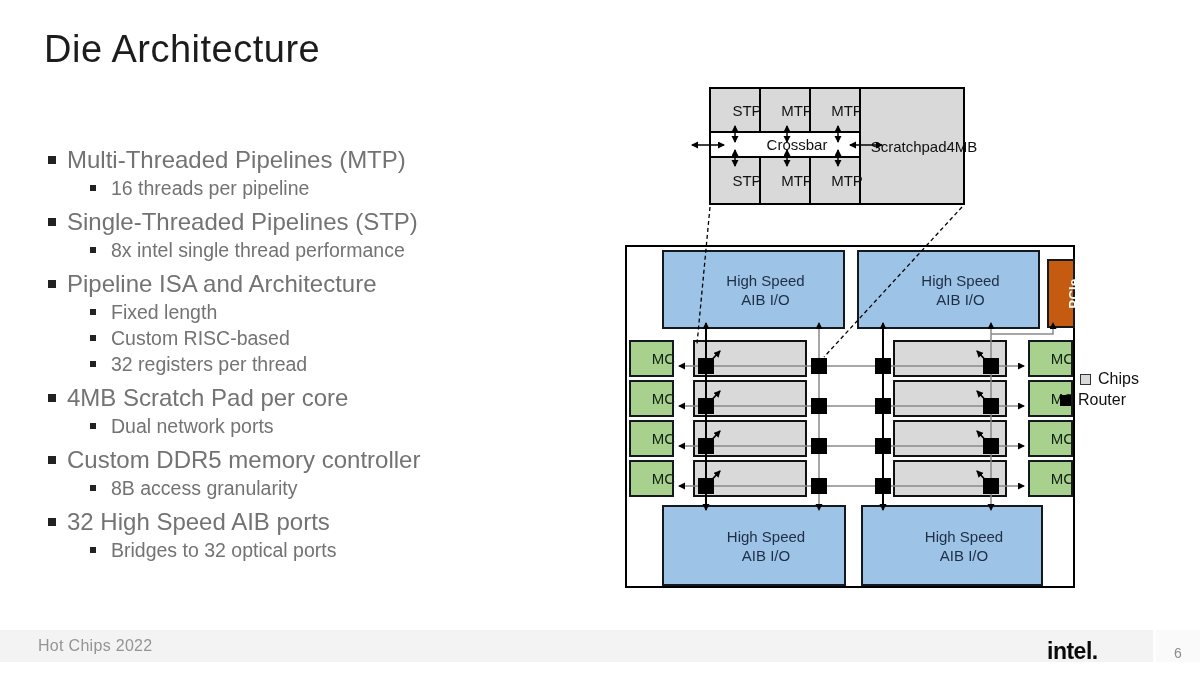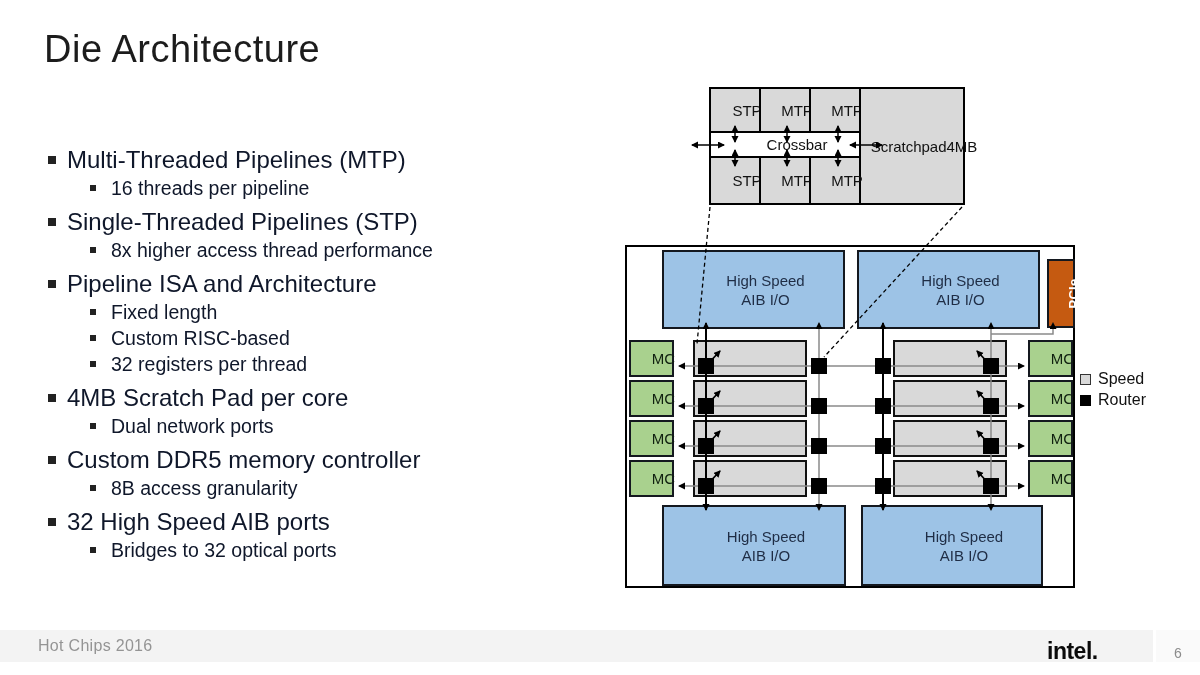--- a/index.html
+++ b/index.html
@@ -5,21 +5,21 @@
   html,body{margin:0;padding:0;background:#fff;}
   #slide{position:relative;width:1200px;height:662px;background:#ffffff;overflow:hidden;
          font-family:"Liberation Sans", sans-serif;color:#1a1a1a;}
   .abs{position:absolute;}
   
   #title{left:44px;top:28px;font-size:38px;font-weight:300;letter-spacing:.5px;color:#1c1c1c;}
   
   #bullets{left:38px;top:139px;width:575px;}
   .b{display:flex;align-items:center;}
   .b .mark{flex:0 0 auto;background:#222;}
-  .b .txt{white-space:nowrap;color:#0f172a;text-align:right;}
+  .b .txt{white-space:nowrap;color:#737373;text-align:right;}
   .b1{height:30px;margin-top:6px;font-size:24px;padding-left:10px;}
   .b1 .mark{width:8px;height:8px;margin-right:11px;}
   .b2{height:26px;font-size:19.5px;padding-left:52px;}
   .b2 .mark{width:6px;height:6px;margin-right:15px;}
   
   #panel{left:600px;top:80px;width:600px;height:548px;}
   .cell{position:absolute;box-sizing:border-box;background:#D9D9D9;border:2px solid #000;
         display:flex;align-items:center;justify-content:center;font-size:15px;color:#111;text-align:center;padding-left:24px;}
   .white{background:#fff;}
   .blue{background:#9DC3E6;border-color:#14181f;color:#1f2d45;font-size:15px;line-height:19px;}
@@ -56,21 +56,21 @@
     <div class="b b2">
         <span class="mark"></span>
         <span class="txt">16 threads per pipeline</span>
       </div>
     <div class="b b1">
         <span class="mark"></span>
         <span class="txt">Single-Threaded Pipelines (STP)</span>
       </div>
     <div class="b b2">
         <span class="mark"></span>
-        <span class="txt">8x higher access thread performance</span>
+        <span class="txt">8x intel single thread performance</span>
       </div>
     <div class="b b1">
         <span class="mark"></span>
         <span class="txt">Pipeline ISA and Architecture</span>
       </div>
     <div class="b b2">
         <span class="mark"></span>
         <span class="txt">Fixed length</span>
       </div>
     <div class="b b2">
@@ -159,23 +159,23 @@
     <div class="corebox" style="left:93px;top:300px;width:114px;height:37px;"></div>
     <div class="corebox" style="left:93px;top:340px;width:114px;height:37px;"></div>
     <div class="corebox" style="left:93px;top:380px;width:114px;height:37px;"></div>
     <div class="corebox" style="left:293px;top:260px;width:114px;height:37px;"></div>
     <div class="corebox" style="left:293px;top:300px;width:114px;height:37px;"></div>
     <div class="corebox" style="left:293px;top:340px;width:114px;height:37px;"></div>
     <div class="corebox" style="left:293px;top:380px;width:114px;height:37px;"></div>
 
     <div class="lgrow" style="left:480px;top:290px;">
       <span class="sw core"></span>
-      <span>Speed</span>
-    </div>
-    <div class="lgrow" style="left:480px;top:311px;">
+      <span>Chips</span>
+    </div>
+    <div class="lgrow" style="left:460px;top:311px;">
       <span class="sw router"></span>
       <span>Router</span>
     </div>
 
     <svg width="600" height="548" viewBox="0 0 600 548">
       <defs>
         <marker id="ah" markerWidth="8" markerHeight="8" refX="6" refY="3.5" orient="auto-start-reverse" markerUnits="userSpaceOnUse">
           <path d="M0,0 L7,3.5 L0,7 z" fill="#000"></path>
         </marker>
       </defs>
@@ -238,17 +238,17 @@
       </g>
 
       <g stroke="#000" stroke-width="1.3" stroke-dasharray="4,3">
         <line x1="110" y1="127" x2="97" y2="264"></line>
         <line x1="362" y1="127" x2="224" y2="277"></line>
       </g>
     </svg>
   </div>
 
   <div id="footer" class="abs"></div>
-  <div id="footer-text" class="abs">Hot Chips 2016</div>
+  <div id="footer-text" class="abs">Hot Chips 2022</div>
   <div id="logo" class="abs">intel.</div>
   <div id="pagecell" class="abs">6</div>
 
 </div>
 
 </body></html>

